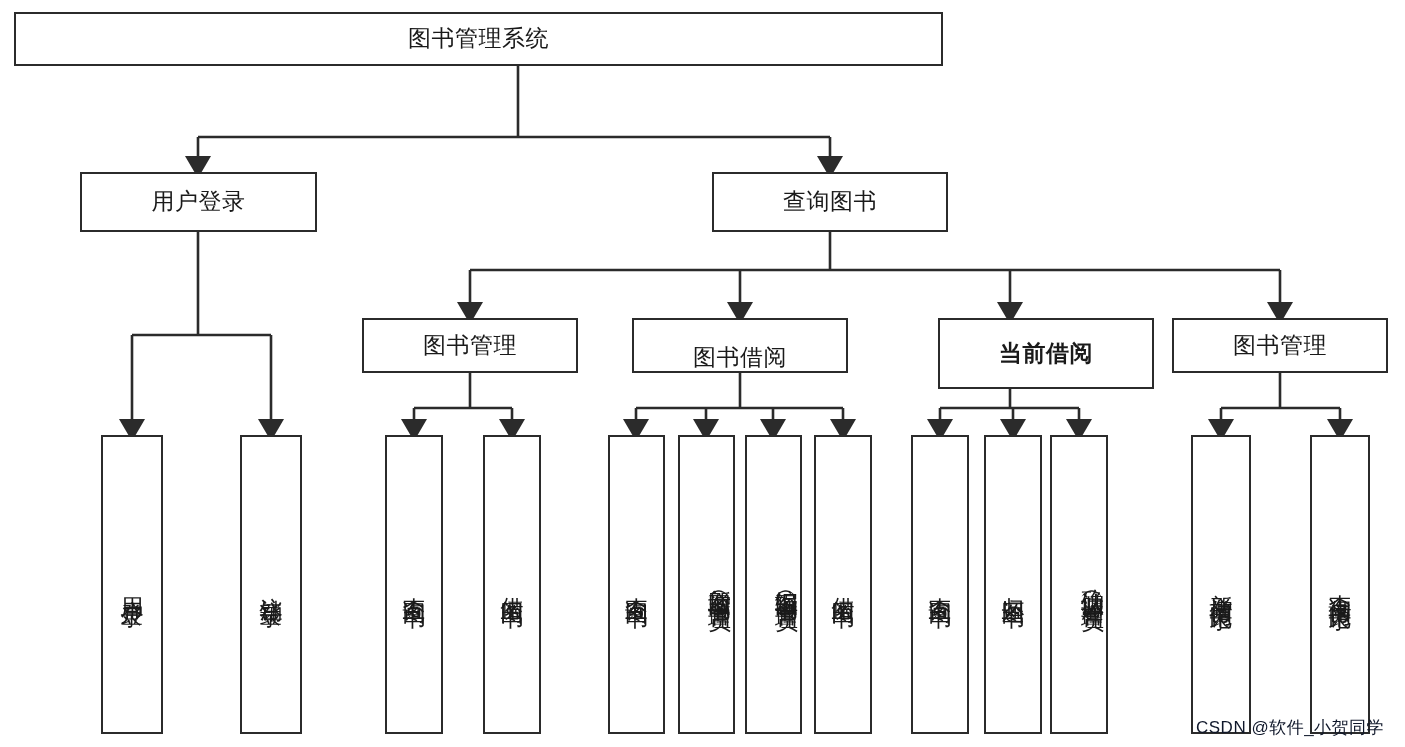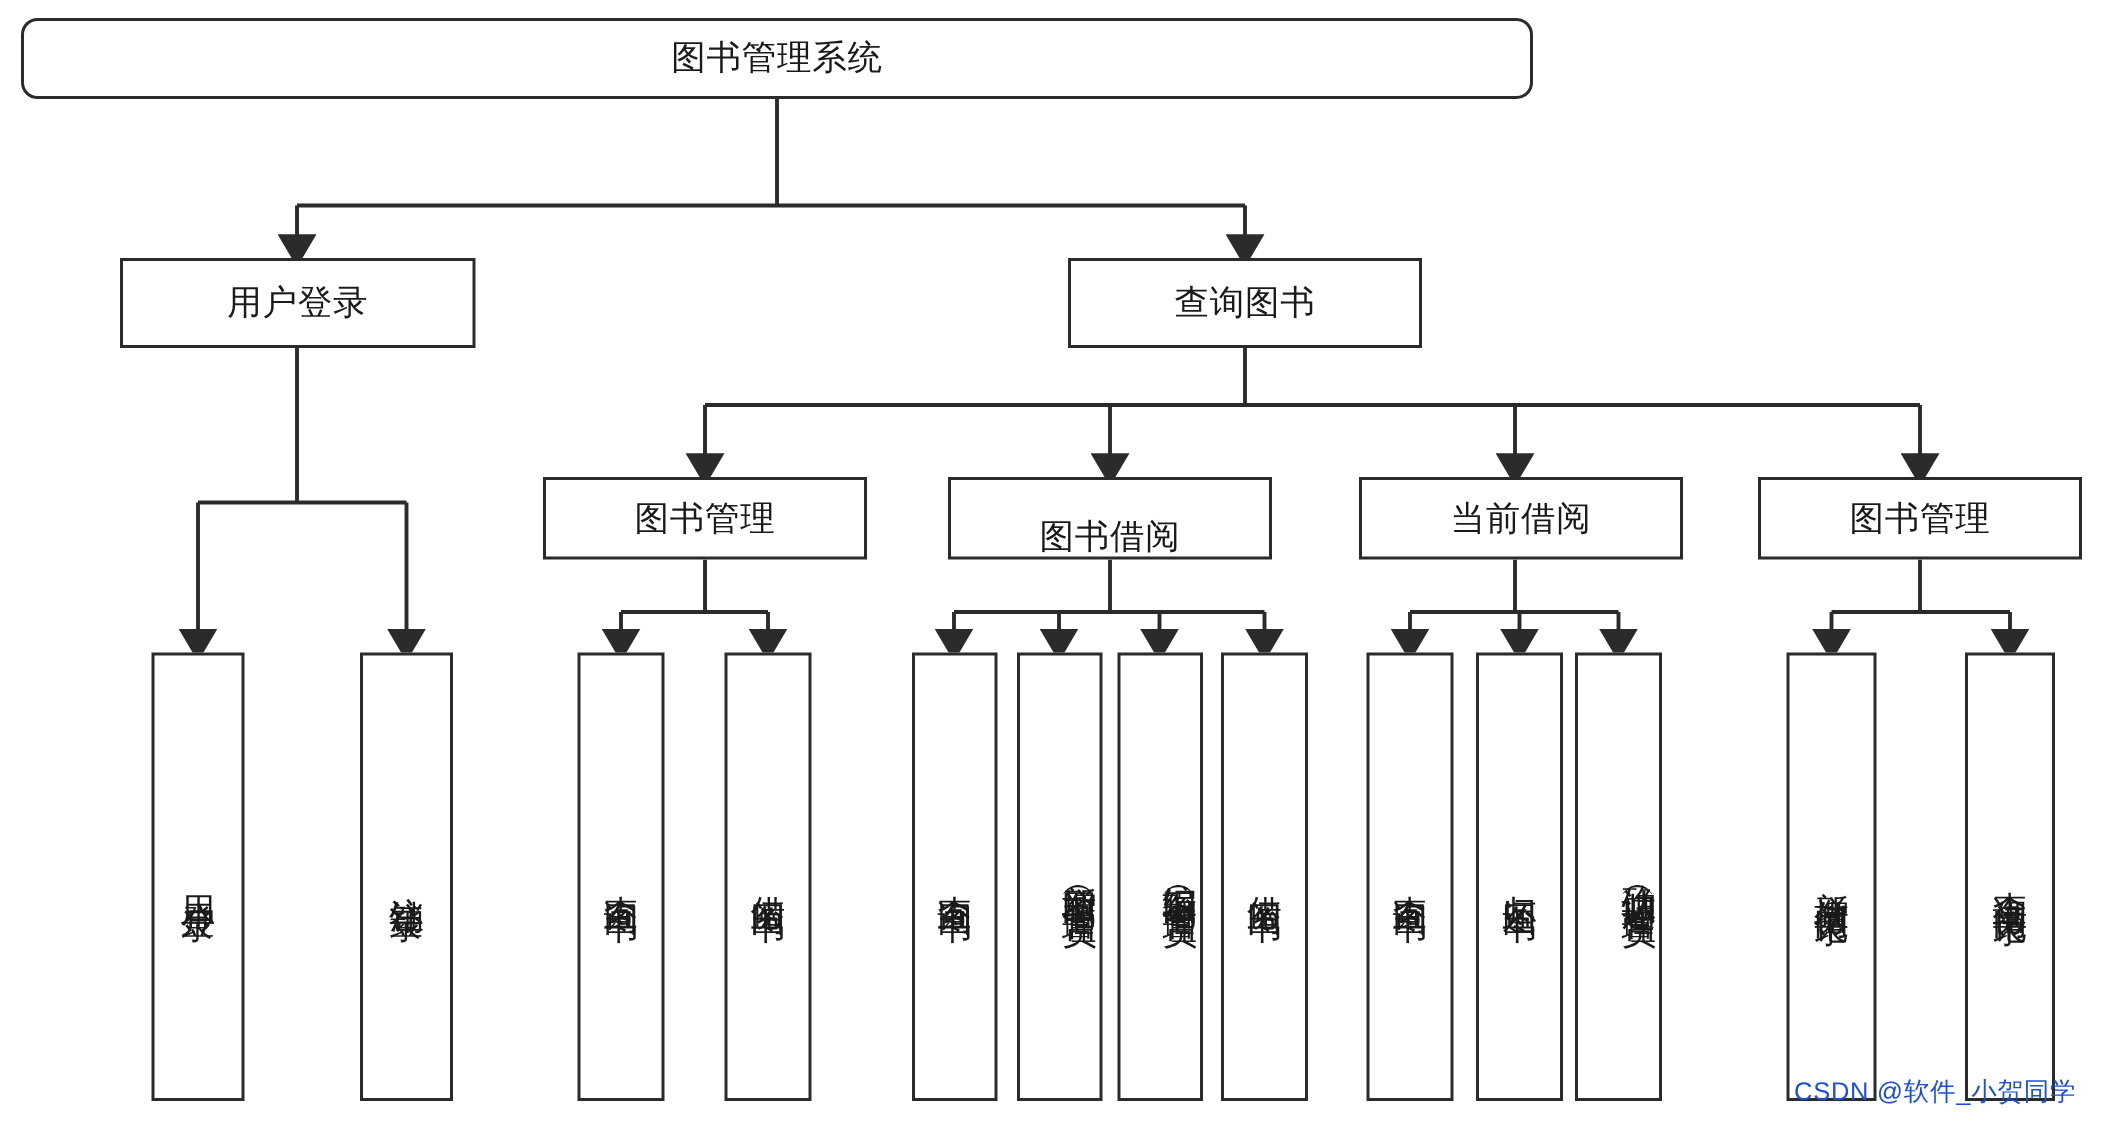--- a/index.html
+++ b/index.html
@@ -49,21 +49,21 @@
     white-space: nowrap;
   }
   .node.vert .vtext {
     writing-mode: vertical-rl;
     text-orientation: upright;
     display: block;
   }
   .watermark {
     position: absolute;
     font-size: 17px;
-    color: #1d4ed8;
+    color: #0f172a;
     white-space: nowrap;
     letter-spacing: 0.5px;
   }
 </style>
 </head>
 <body>
 
 <div id="canvas">
 
   <svg class="edges" viewBox="0 0 1405 747" xmlns="http://www.w3.org/2000/svg">
@@ -109,38 +109,38 @@
       <path d="M1013,408 L1013,423" marker-end="url(#arrow)"></path>
       <path d="M1079,408 L1079,423" marker-end="url(#arrow)"></path>
 
       <path d="M1280,373 L1280,408"></path>
       <path d="M1221,408 L1340,408"></path>
       <path d="M1221,408 L1221,423" marker-end="url(#arrow)"></path>
       <path d="M1340,408 L1340,423" marker-end="url(#arrow)"></path>
     </g>
   </svg>
 
-  <div class="node horiz" style="left:14px; top:12px; width:1008px; height:54px;border-radius:11px;">
+  <div class="node horiz" style="left:14px; top:12px; width:929px; height:54px;">
     <span>图书管理系统</span>
   </div>
 
   <div class="node horiz" style="left:80px; top:172px; width:237px; height:60px;">
     <span>用户登录</span>
   </div>
   <div class="node horiz" style="left:712px; top:172px; width:236px; height:60px;">
     <span>查询图书</span>
   </div>
 
   <div class="node horiz" style="left:362px; top:318px; width:216px; height:55px;">
     <span>图书管理</span>
   </div>
   <div class="node horiz" style="left:632px; top:318px; width:216px; height:55px;align-items:flex-end;">
     <span>图书借阅</span>
   </div>
-  <div class="node horiz" style="left:906px; top:318px; width:216px; height:55px;">
+  <div class="node horiz" style="left:938px; top:318px; width:216px; height:71px;font-weight:bold;">
     <span>当前借阅</span>
   </div>
   <div class="node horiz" style="left:1172px; top:318px; width:216px; height:55px;">
     <span>图书管理</span>
   </div>
 
   <div class="node vert" style="left:101px; top:435px; width:62px; height:299px;">
     <span class="vtext">用户登录</span>
   </div>
   <div class="node vert" style="left:240px; top:435px; width:62px; height:299px;">

